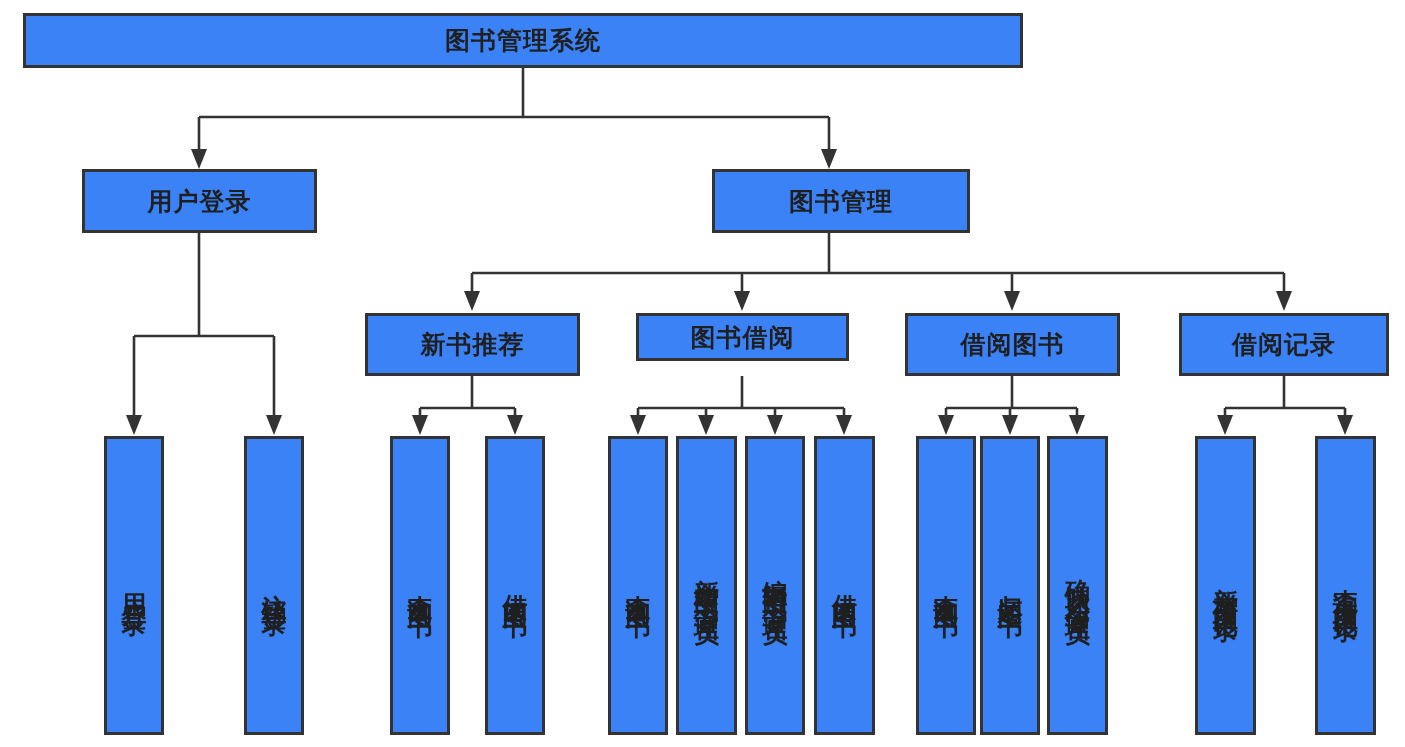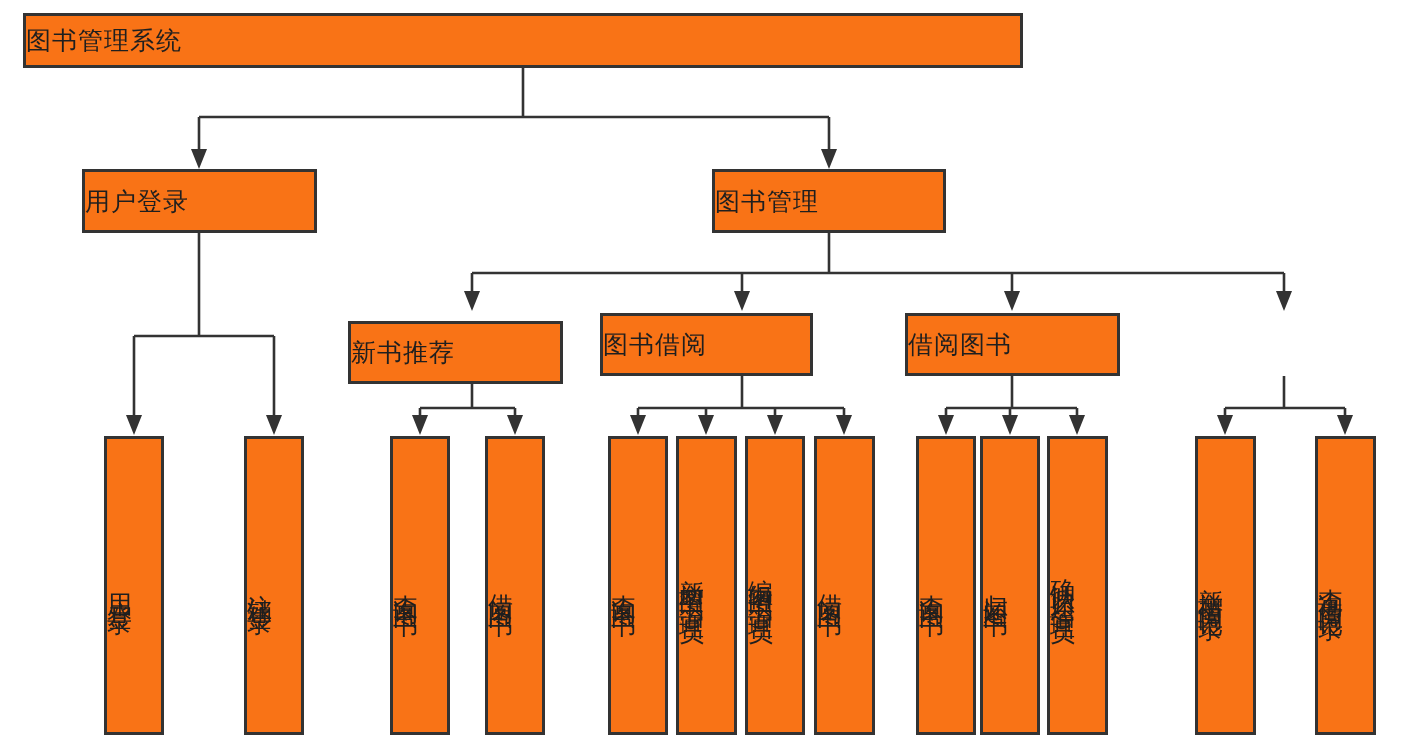--- a/index.html
+++ b/index.html
@@ -4,23 +4,23 @@
 <style>
   * { margin:0; padding:0; box-sizing:border-box; }
   html,body { background:#ffffff; }
   body {
     width:1405px; height:747px; position:relative; overflow:hidden;
     font-family:"Liberation Sans", sans-serif;
   }
   .stage { position:absolute; left:0; top:0; width:1405px; height:747px; }
   svg.connectors { position:absolute; left:0; top:0; z-index:1; }
   .node {
-    position:absolute; background:#f97316; border:3px solid #333333;
-    display:flex; align-items:center; justify-content:flex-start;
-    color:#1f1f1f; z-index:2;
+    position:absolute; background:#3b82f6; border:3px solid #333333;
+    display:flex; align-items:center; justify-content:center;
+    color:#1f1f1f; z-index:2;font-weight:bold;
   }
   .node .lbl { font-size:25px; letter-spacing:1px; white-space:nowrap; }
   .leaf .lbl-v {
     writing-mode:vertical-rl; text-orientation:mixed;
     font-size:25px; letter-spacing:6px; line-height:1;
   }
   .watermark {
     position:absolute; left:1188px; top:714px; z-index:6;
     font-size:18px; letter-spacing:0.5px; color:rgba(158,158,158,0.92);
     white-space:nowrap;
@@ -64,32 +64,35 @@
     </g>
   </svg>
 
   <div class="node" style="left:23px; top:13px; width:1000px; height:55px;">
     <span class="lbl">图书管理系统</span>
   </div>
 
   <div class="node" style="left:82px; top:169px; width:235px; height:64px;">
     <span class="lbl">用户登录</span>
   </div>
-  <div class="node" style="left:712px; top:169px; width:234px; height:64px;">
+  <div class="node" style="left:712px; top:169px; width:258px; height:64px;">
     <span class="lbl">图书管理</span>
   </div>
 
-  <div class="node" style="left:348px; top:313px; width:215px; height:63px;margin-top:8px;">
+  <div class="node" style="left:365px; top:313px; width:215px; height:63px;">
     <span class="lbl">新书推荐</span>
   </div>
-  <div class="node" style="left:600px; top:313px; width:213px; height:63px;">
+  <div class="node" style="left:636px; top:313px; width:213px; height:48px;">
     <span class="lbl">图书借阅</span>
   </div>
   <div class="node" style="left:905px; top:313px; width:215px; height:63px;">
     <span class="lbl">借阅图书</span>
+  </div>
+  <div class="node" style="left:1179px; top:313px; width:210px; height:63px;">
+    <span class="lbl">借阅记录</span>
   </div>
 
   <div class="node leaf" style="left:104px; top:436px; width:60px; height:299px;">
     <span class="lbl-v">用户登录</span>
   </div>
   <div class="node leaf" style="left:244px; top:436px; width:60px; height:299px;">
     <span class="lbl-v">注销登录</span>
   </div>
 
   <div class="node leaf" style="left:390px; top:436px; width:60px; height:299px;">

